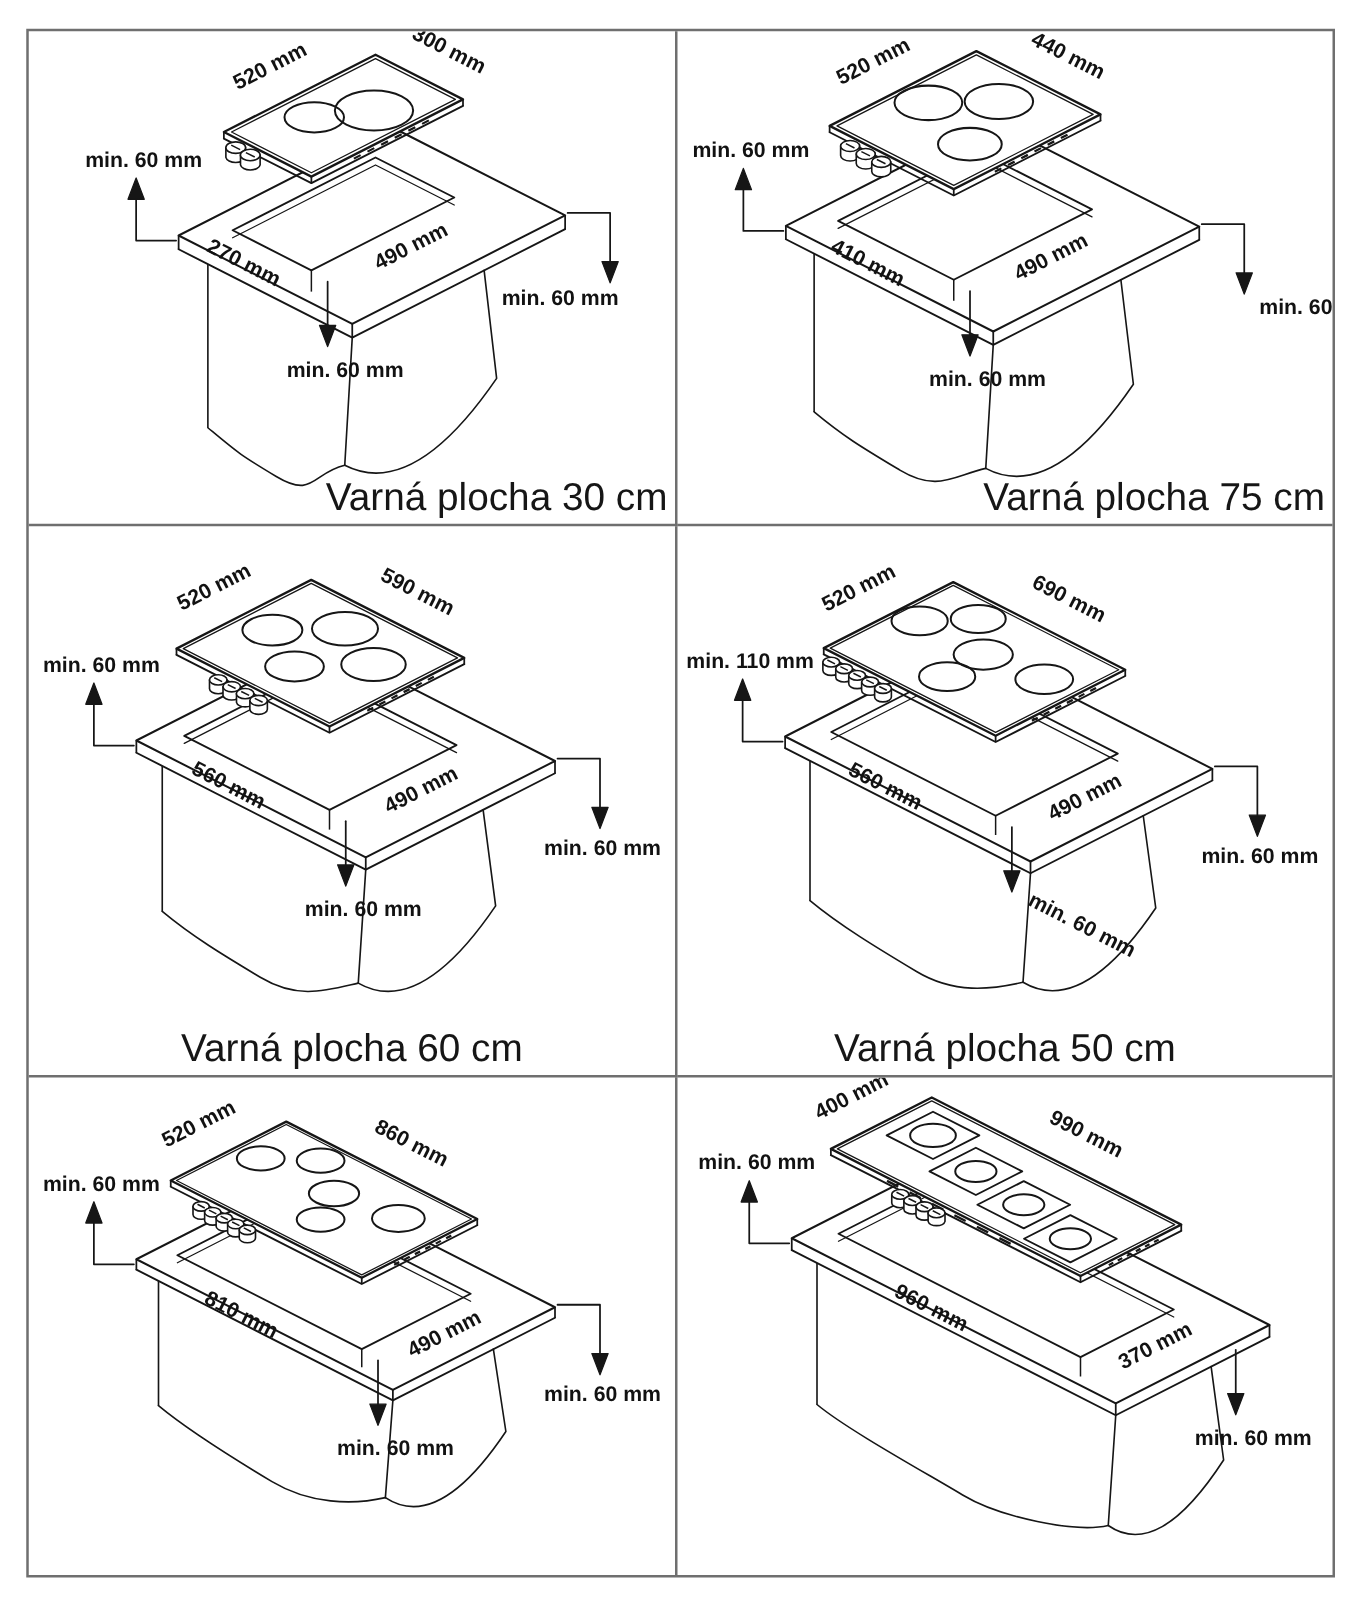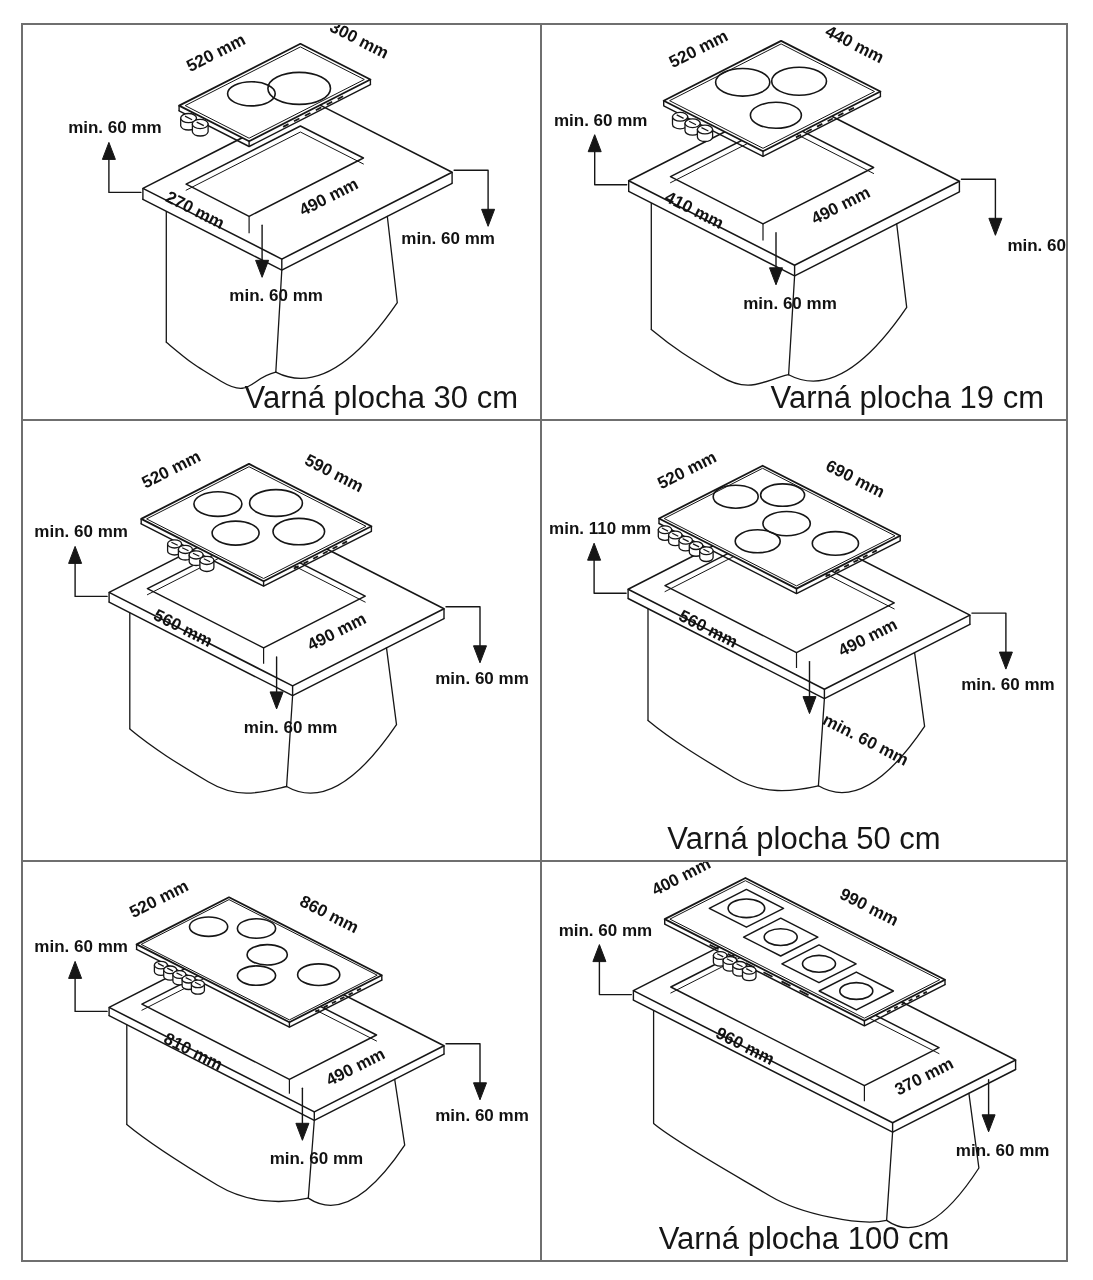--- a/index.html
+++ b/index.html
@@ -15,21 +15,21 @@
   }
   .panel{position:relative;box-sizing:border-box;overflow:hidden}
   .panel.br{border-right:2px solid #6f6f6f}
   .panel.bb{border-bottom:2px solid #6f6f6f}
   svg.fig{position:absolute;left:0;top:0;width:100%;height:100%;display:block}
   .caption{
     position:absolute;left:0;right:0;bottom:3px;
     display:flex;justify-content:center;
     font-size:31px;line-height:1.15;color:#161616;letter-spacing:0;
   }
-  .caption.right{justify-content:flex-end;padding-right:22px}
+  .caption.right{justify-content:flex-end;padding-right:6px}
   svg text.dim{
     font-family:"Liberation Sans",sans-serif;
     font-size:17px;font-weight:bold;fill:#121212;
   }
 </style>
 </head>
 <body>
 
 <div class="sheet">
 
@@ -133,21 +133,21 @@
           <text class="dim" text-anchor="start" transform="translate(343.7,74.6) rotate(0)">min. 60 mm</text>
           <path d="M 112.3 56.1 L 112.3 91.1" fill="none" stroke="#161616" stroke-width="1.4" stroke-linejoin="round" stroke-linecap="round"></path>
           <path d="M 112.3 108.1 L 105.8 91.1 L 118.8 91.1 Z" fill="#161616" stroke="#161616" stroke-width="1" stroke-linejoin="round"></path>
           <text class="dim" text-anchor="middle" transform="translate(126.3,132.1) rotate(0)">min. 60 mm</text>
           <text class="dim" text-anchor="middle" transform="translate(37.3,-122.8) rotate(-27)">520 mm</text>
           <text class="dim" text-anchor="middle" transform="translate(188.4,-127.4) rotate(27)">440 mm</text>
           <text class="dim" text-anchor="middle" transform="translate(28.1,38.3) rotate(27)">410 mm</text>
           <text class="dim" text-anchor="middle" transform="translate(179.5,33.7) rotate(-27)">490 mm</text>
         </g>
       </svg>
-    <div class="caption right">Varná plocha 19 cm</div>
+    <div class="caption right">Varná plocha 75 cm</div>
   </section>
 
   <section class="panel br bb">
     <svg class="fig" preserveAspectRatio="none" viewBox="0 0 517 439">
         <g transform="translate(118.2,167.7)">
           <path d="M -32.1 3.7 L 119.3 -73.4 L 302.8 20.1 L 151.4 97.2 Z" fill="#fff" stroke="#161616" stroke-width="1.6" stroke-linejoin="round"></path>
           <path d="M 6.2 0.0 L 107.8 -51.8 L 224.0 7.4 L 122.4 59.2 Z" fill="#fff" stroke="#161616" stroke-width="1.5" stroke-linejoin="round"></path>
           <path d="M 6.2 6.0 L 107.8 -45.8 L 224.0 13.4" fill="none" stroke="#161616" stroke-width="1" stroke-linejoin="round" stroke-linecap="round"></path>
           <path d="M -32.1 13.5 L 151.4 107.0 L 302.8 29.9" fill="none" stroke="#161616" stroke-width="1.5" stroke-linejoin="round" stroke-linecap="round"></path>
           <line x1="-32.1" y1="3.7" x2="-32.1" y2="13.5" stroke="#161616" stroke-width="1.4"></line>
@@ -194,20 +194,21 @@
           <text class="dim" text-anchor="middle" transform="translate(340.8,95.1) rotate(0)">min. 60 mm</text>
           <path d="M 135.4 68.2 L 135.4 103.2" fill="none" stroke="#161616" stroke-width="1.4" stroke-linejoin="round" stroke-linecap="round"></path>
           <path d="M 135.4 120.2 L 128.9 103.2 L 141.9 103.2 Z" fill="#161616" stroke="#161616" stroke-width="1" stroke-linejoin="round"></path>
           <text class="dim" text-anchor="middle" transform="translate(149.4,144.2) rotate(0)">min. 60 mm</text>
           <text class="dim" text-anchor="middle" transform="translate(32.5,-114.2) rotate(-27)">520 mm</text>
           <text class="dim" text-anchor="middle" transform="translate(190.4,-110.5) rotate(27)">590 mm</text>
           <text class="dim" text-anchor="middle" transform="translate(39.3,44.3) rotate(27)">560 mm</text>
           <text class="dim" text-anchor="middle" transform="translate(198.1,48.0) rotate(-27)">490 mm</text>
         </g>
       </svg>
+    <div class="caption">Varná plocha 60 cm</div>
   </section>
 
   <section class="panel bb">
     <svg class="fig" preserveAspectRatio="none" viewBox="0 0 524 439">
         <g transform="translate(117.0,164.6)">
           <path d="M -30.9 3.6 L 114.6 -70.6 L 310.9 29.5 L 165.4 103.6 Z" fill="#fff" stroke="#161616" stroke-width="1.6" stroke-linejoin="round"></path>
           <path d="M 6.0 0.0 L 103.6 -49.8 L 235.2 17.3 L 137.5 67.0 Z" fill="#fff" stroke="#161616" stroke-width="1.5" stroke-linejoin="round"></path>
           <path d="M 6.0 6.0 L 103.6 -43.8 L 235.2 23.3" fill="none" stroke="#161616" stroke-width="1" stroke-linejoin="round" stroke-linecap="round"></path>
           <path d="M -30.9 12.9 L 165.4 113.0 L 310.9 38.8" fill="none" stroke="#161616" stroke-width="1.5" stroke-linejoin="round" stroke-linecap="round"></path>
           <line x1="-30.9" y1="3.6" x2="-30.9" y2="12.9" stroke="#161616" stroke-width="1.4"></line>
@@ -390,16 +391,15 @@
           <text class="dim" text-anchor="middle" transform="translate(-59.3,-51.4) rotate(0)">min. 60 mm</text>
           <path d="M 323.9 92.8 L 323.9 127.8" fill="none" stroke="#161616" stroke-width="1.4" stroke-linejoin="round" stroke-linecap="round"></path>
           <path d="M 323.9 144.8 L 317.4 127.8 L 330.4 127.8 Z" fill="#161616" stroke="#161616" stroke-width="1" stroke-linejoin="round"></path>
           <text class="dim" text-anchor="middle" transform="translate(337.9,168.8) rotate(0)">min. 60 mm</text>
           <text class="dim" text-anchor="middle" transform="translate(19.0,-105.4) rotate(-27)">400 mm</text>
           <text class="dim" text-anchor="middle" transform="translate(201.9,-75.0) rotate(27)">990 mm</text>
           <text class="dim" text-anchor="middle" transform="translate(77.9,64.0) rotate(27)">960 mm</text>
           <text class="dim" text-anchor="middle" transform="translate(261.9,94.4) rotate(-27)">370 mm</text>
         </g>
       </svg>
-    <div class="caption">Varná plocha 100 cm</div>
   </section>
 
 </div>
 
 </body></html>

